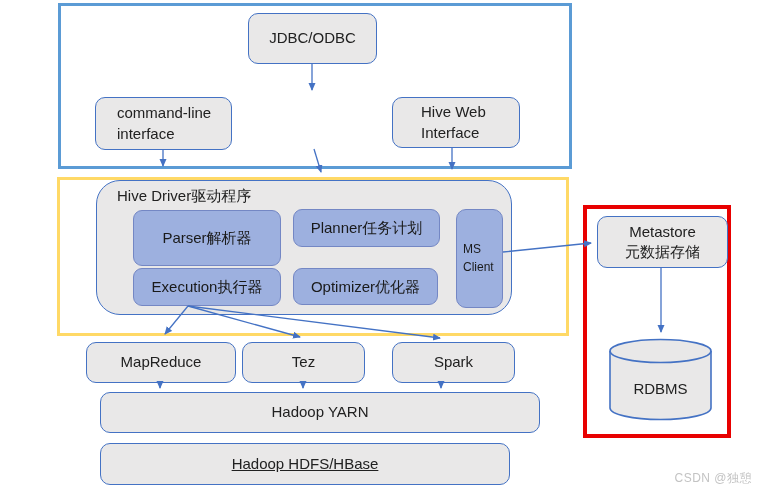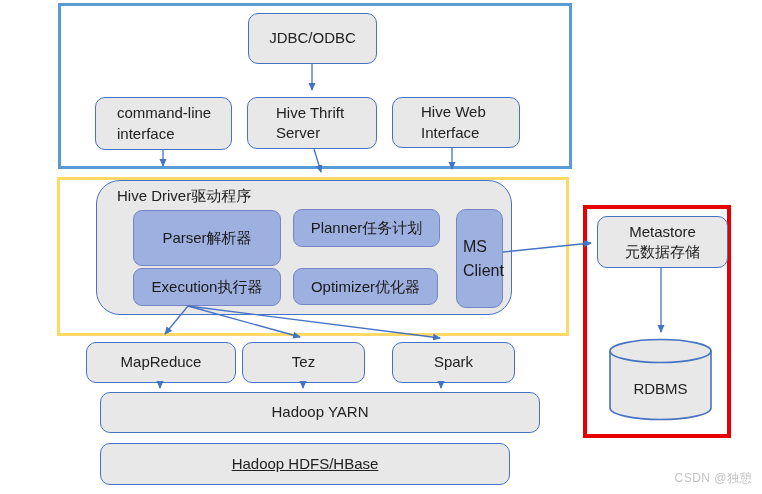--- a/index.html
+++ b/index.html
@@ -75,34 +75,32 @@
 
 <div class="canvas">
 
   <div class="frame blue" style="left:58px;top:3px;width:514px;height:166px;"></div>
   <div class="frame yellow" style="left:57px;top:177px;width:512px;height:159px;"></div>
   <div class="frame red" style="left:583px;top:205px;width:148px;height:233px;"></div>
 
   <div class="node" style="left:248px;top:13px;width:129px;height:51px;">JDBC/ODBC</div>
   <div class="node left" style="left:95px;top:97px;width:137px;height:53px;padding-left:21px;">command-line
 interface</div>
-  <div class="node left" style="left:247px;top:97px;width:130px;height:52px;padding-left:28px;">Hive Thrift
-Server</div>
   <div class="node left" style="left:392px;top:97px;width:128px;height:51px;padding-left:28px;">Hive Web
 Interface</div>
 
   <div class="driver-box" style="left:96px;top:180px;width:416px;height:135px;">
     <span class="driver-title">Hive Driver驱动程序</span>
   </div>
 
   <div class="comp" style="left:133px;top:210px;width:148px;height:56px;">Parser解析器</div>
   <div class="comp" style="left:293px;top:209px;width:147px;height:38px;">Planner任务计划</div>
   <div class="comp" style="left:133px;top:268px;width:148px;height:38px;">Execution执行器</div>
   <div class="comp" style="left:293px;top:268px;width:145px;height:37px;">Optimizer优化器</div>
-  <div class="comp left" style="left:456px;top:209px;width:47px;height:99px;padding-left:6px;font-size:16px;border-radius:10px;">MS
+  <div class="comp left" style="left:456px;top:209px;width:47px;height:99px;padding-left:6px;font-size:12px;border-radius:10px;">MS
 Client</div>
 
   <div class="node" style="left:597px;top:216px;width:131px;height:52px;">Metastore
 元数据存储</div>
 
   <div class="cyl-wrap" style="left:608px;top:338px;width:105px;height:84px;">
     <svg width="105" height="84" viewBox="0 0 105 84">
       <path d="M2,13 L2,70 A50.5,11.5 0 0 0 103,70 L103,13" fill="#E9E8E8" stroke="#4472C4" stroke-width="1.6"></path>
       <ellipse cx="52.5" cy="13" rx="50.5" ry="11.5" fill="#E9E8E8" stroke="#4472C4" stroke-width="1.6"></ellipse>
     </svg>

